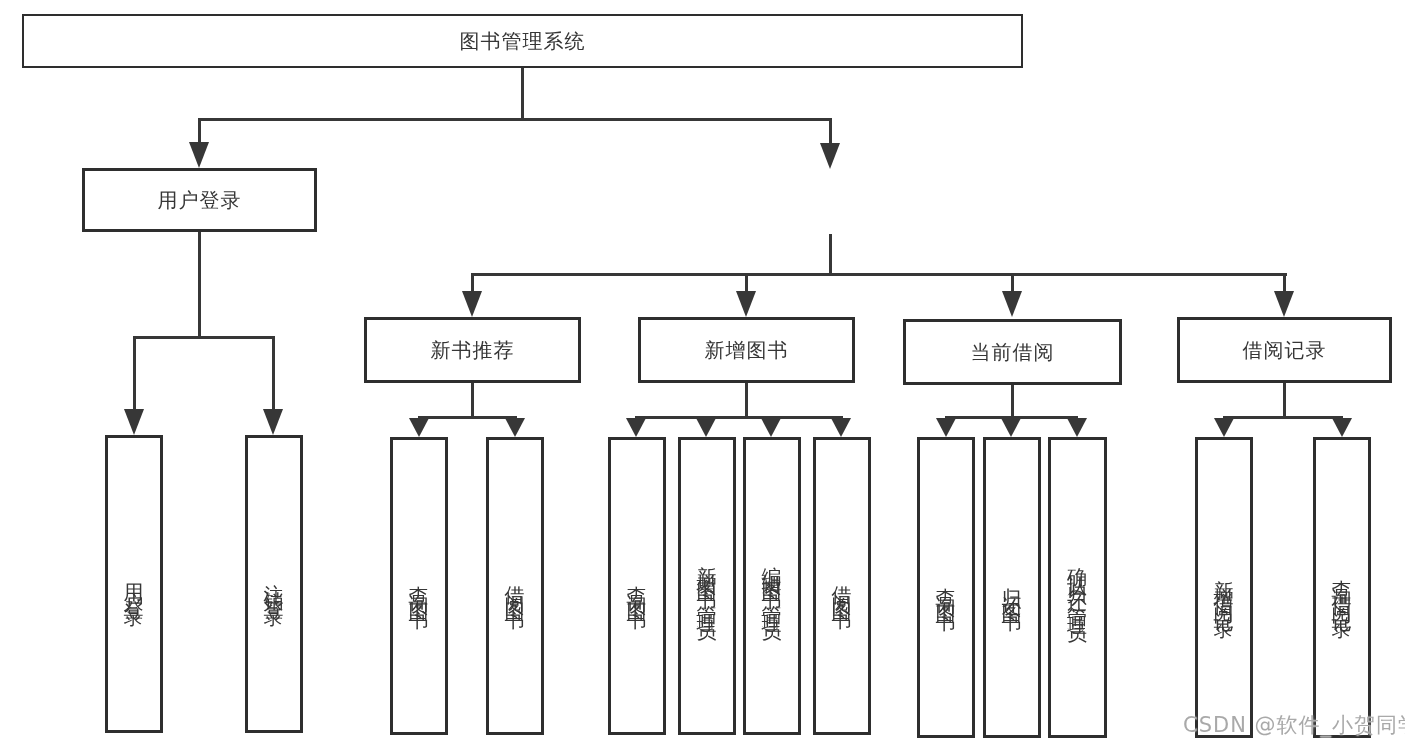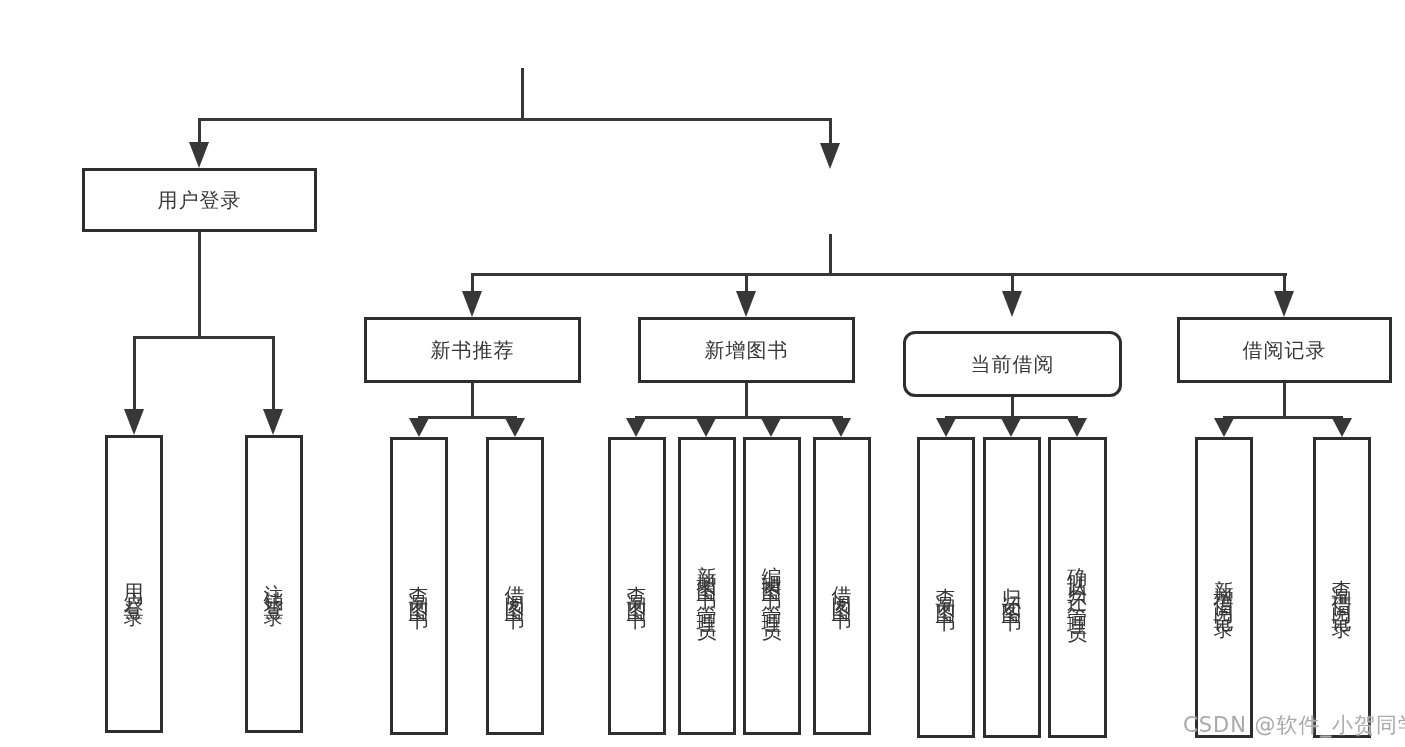--- a/index.html
+++ b/index.html
@@ -31,35 +31,38 @@
 
   .watermark{position:absolute;left:1183px;top:711px;font-size:21px;
              color:var(--wm);letter-spacing:1px;white-space:nowrap;z-index:5;
              text-shadow:0 0 2px #ffffff;}
 </style>
 </head>
 <body>
 
 <div id="canvas">
 
+  <div class="node root" style="left:22px;top:14px;width:1001px;height:54px;">
+    <span class="lbl">图书管理系统</span>
+  </div>
 
   <div class="node" style="left:82px;top:168px;width:235px;height:64px;">
     <span class="lbl">用户登录</span>
   </div>
 
 
   <div class="node" style="left:364px;top:317px;width:217px;height:66px;">
     <span class="lbl">新书推荐</span>
   </div>
 
   <div class="node" style="left:638px;top:317px;width:217px;height:66px;">
     <span class="lbl">新增图书</span>
   </div>
 
-  <div class="node" style="left:903px;top:331px;width:219px;height:66px;border-radius:12px;">
+  <div class="node" style="left:903px;top:319px;width:219px;height:66px;">
     <span class="lbl">当前借阅</span>
   </div>
 
   <div class="node" style="left:1177px;top:317px;width:215px;height:66px;">
     <span class="lbl">借阅记录</span>
   </div>
 
   <div class="node leaf" style="left:105px;top:435px;width:58px;height:298px;">
     <span class="vlbl">用户登录</span>
   </div>

